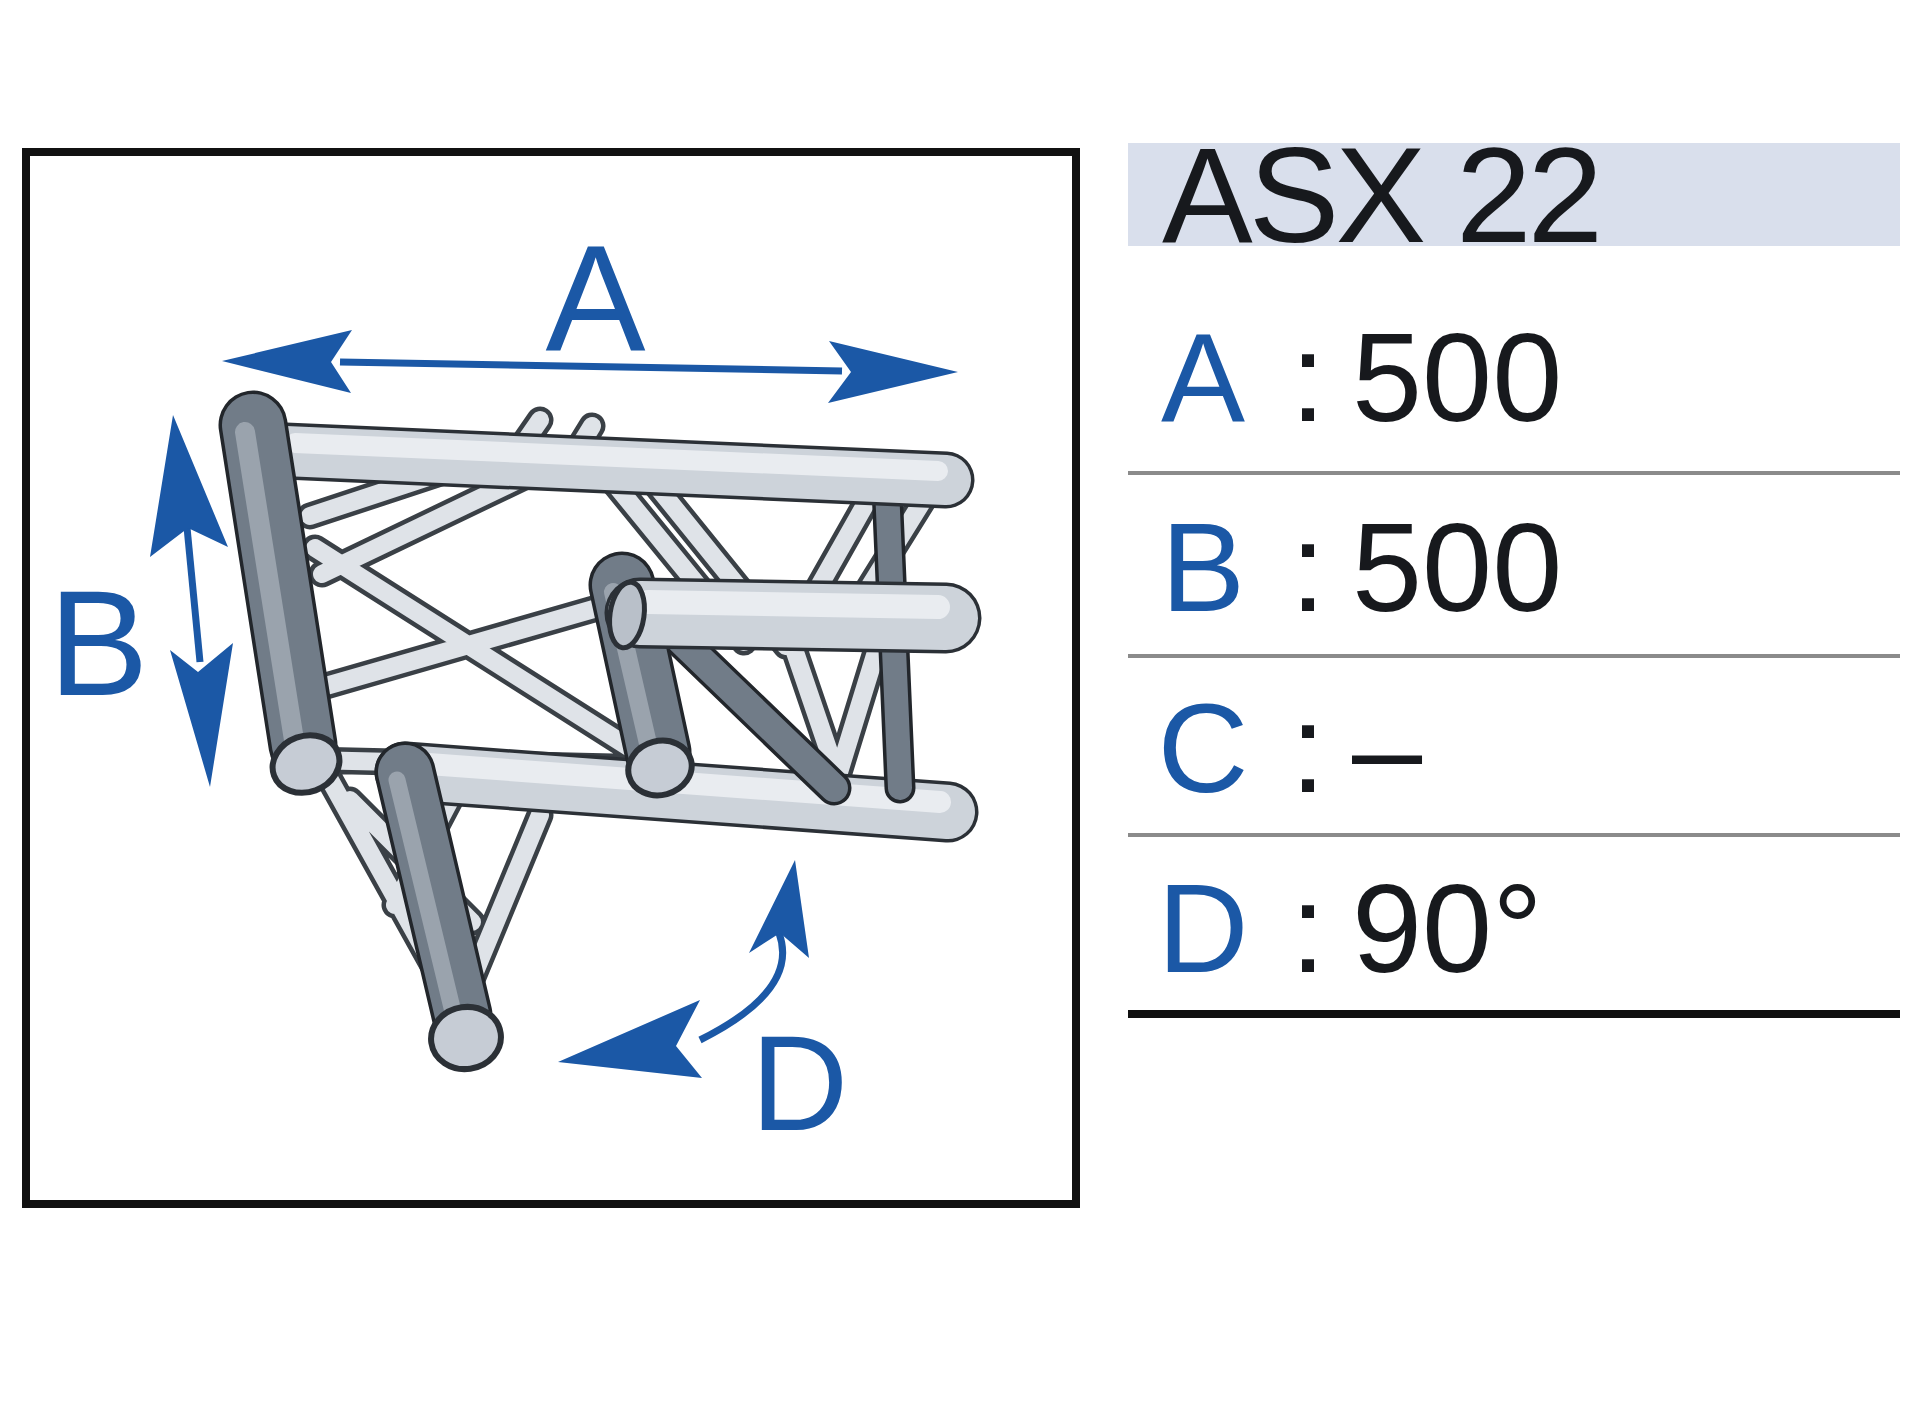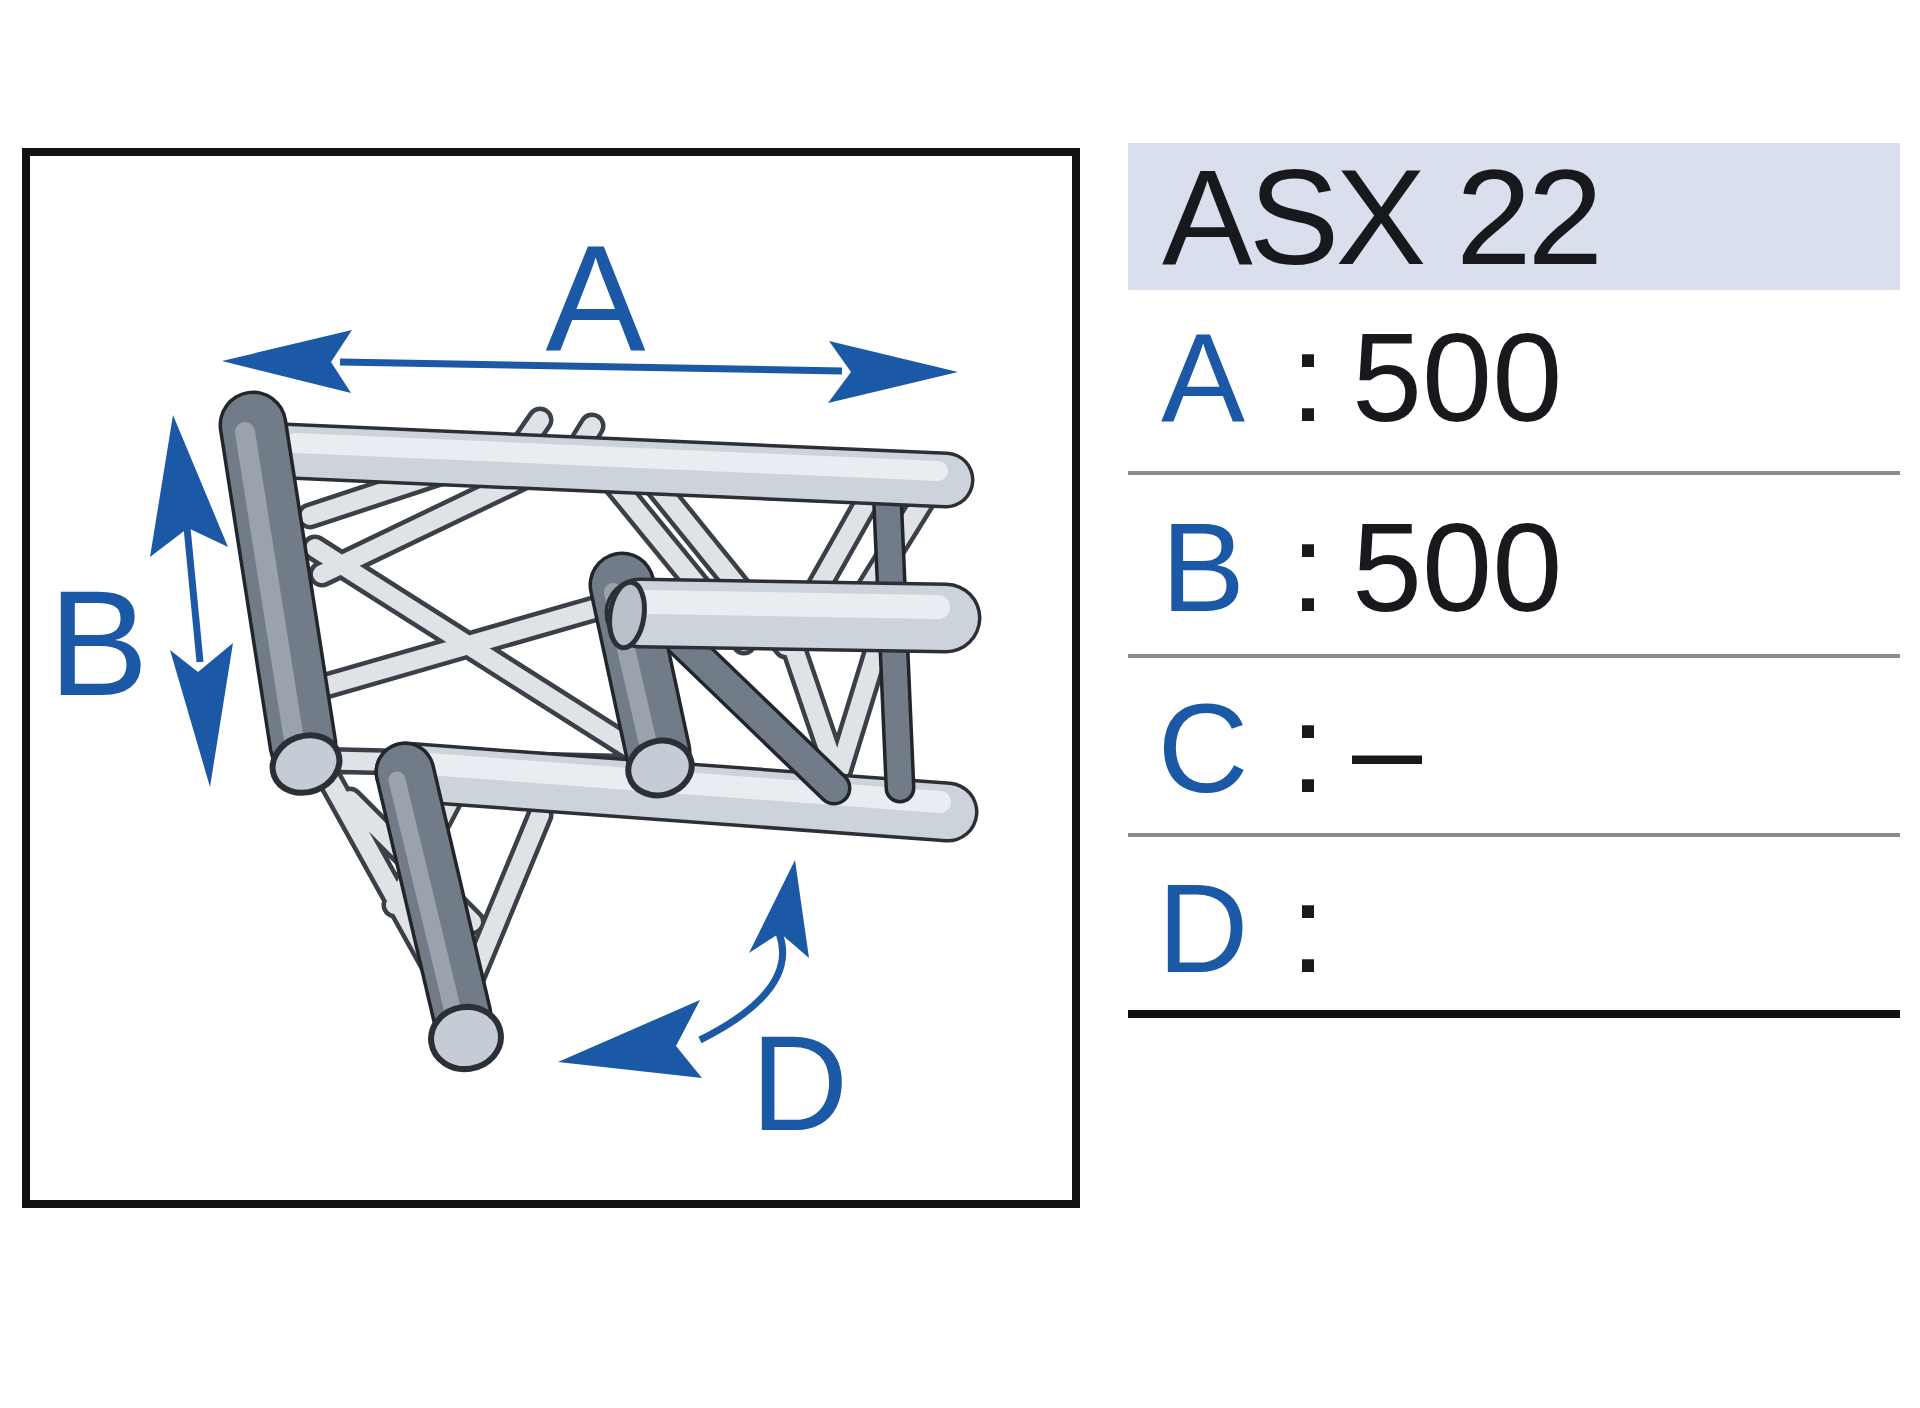--- a/index.html
+++ b/index.html
@@ -12,21 +12,21 @@
     position:absolute;left:22px;top:148px;width:1058px;height:1060px;
     border:8px solid #111111;box-sizing:border-box;background:#ffffff;
   }
   .diagram-box svg{position:absolute;left:0;top:0;}
   .dim-label{
     font-family:"Liberation Sans",sans-serif;
     fill:#1b58a6;font-weight:500;letter-spacing:-3px;
   }
   
   .spec-header{
-    position:absolute;left:1128px;top:143px;width:772px;height:147px;
+    position:absolute;left:1128px;top:143px;width:772px;height:103px;
     background:#d9dfec;display:flex;align-items:center;
     font-size:136px;color:#17191d;letter-spacing:-4px;
     padding-left:34px;box-sizing:border-box;white-space:nowrap;
   }
   .spec-row{
     position:absolute;left:1128px;width:772px;height:180px;
     display:flex;align-items:center;font-size:126px;color:#17191d;
     box-sizing:border-box;white-space:nowrap;
   }
   .spec-row .key{
@@ -166,18 +166,19 @@
     <div class="spec-row row-c">
       <span class="key">C</span>
       <span class="colon">:</span>
       <span class="val">–</span>
     </div>
     <div class="divider div-3"></div>
 
     <div class="spec-row row-d">
       <span class="key">D</span>
       <span class="colon">:</span>
+      <span class="val">90°</span>
     </div>
 
     <div class="bottom-rule"></div>
   </div>
 
 </div>
 
 </body></html>

